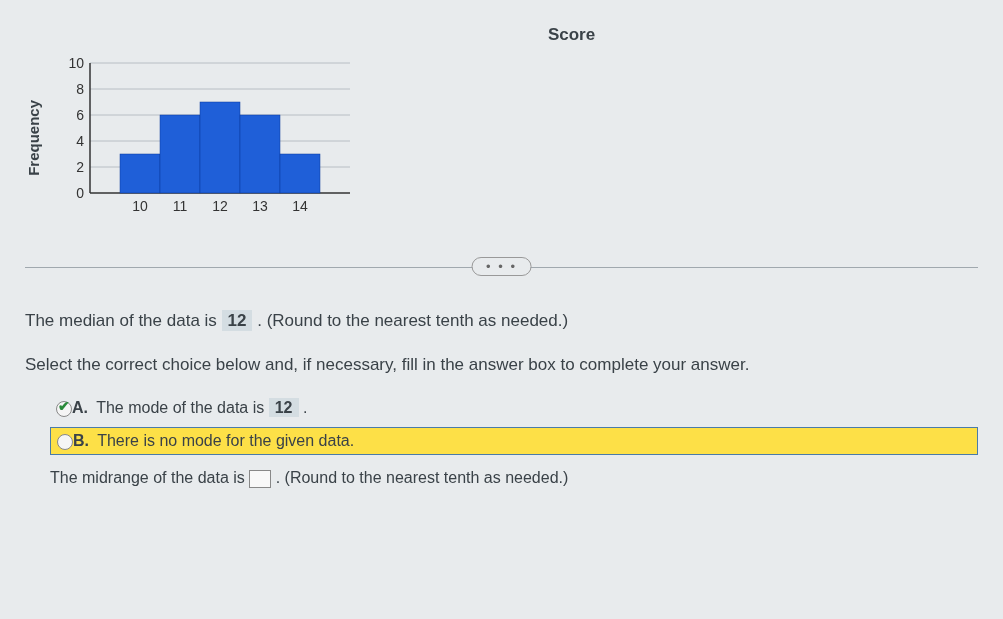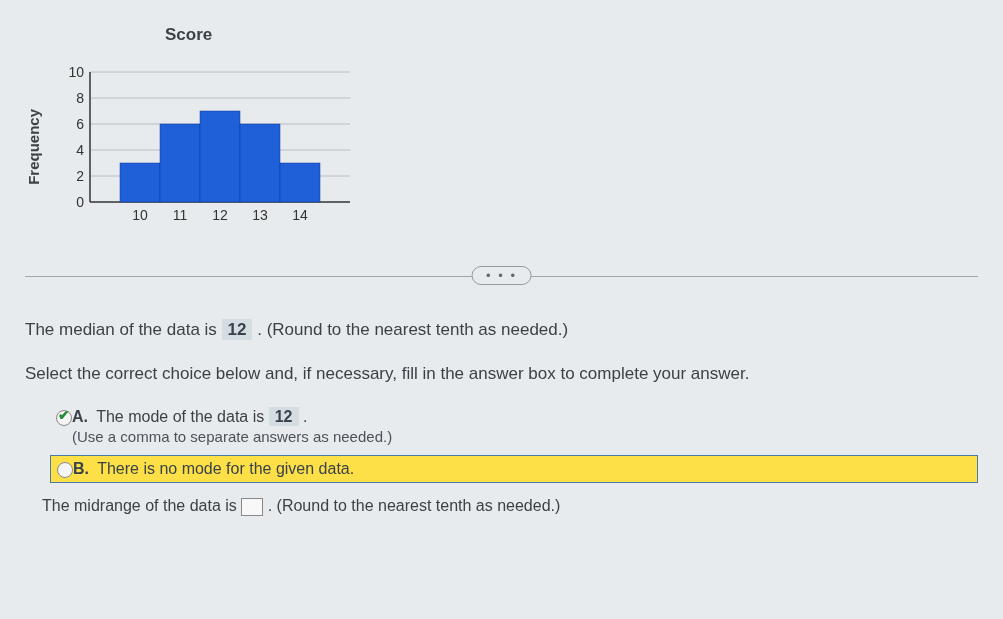--- a/index.html
+++ b/index.html
@@ -22,24 +22,25 @@
       font-size: 18px;
       line-height: 1.5;
       padding-top: 20px;
     }
     .chart-area {
       flex: 1;
       position: relative;
       padding-top: 5px;
     }
     .chart-title {
+      text-align: center;
       font-size: 17px;
       font-weight: bold;
       margin-left: 140px;
-      margin-bottom: 17px;
+      margin-bottom: 8px;
     }
     .chart-wrapper {
       display: flex;
       align-items: center;
     }
     .y-label {
       writing-mode: vertical-rl;
       transform: rotate(180deg);
       font-size: 15px;
       font-weight: bold;
@@ -133,21 +134,21 @@
     .input-box {
       display: inline-block;
       width: 22px;
       height: 18px;
       border: 1px solid #888;
       background: #f8f8f8;
       vertical-align: middle;
     }
     .midrange-line {
       margin-top: 14px;
-      margin-left: 17px;
+      margin-left: 25px;
       font-size: 16px;
     }
   </style>
 </head>
 <body>
 
 <div class="top-section">
   <div class="chart-area">
     <div class="chart-title">Score</div>
     <div class="chart-wrapper">
@@ -205,21 +206,20 @@
   </p>
 
   <p>Select the correct choice below and, if necessary, fill in the answer box to complete your answer.</p>
 
   <div class="choice-group">
     <div class="choice-row">
       <div class="radio checked"></div>
       <div class="choice-body">
         <span class="choice-letter">A.</span>
         <span>The mode of the data is </span><span class="answer-value">12</span><span> .</span>
-        <div class="choice-sub">(Use a comma to separate answers as needed.)</div>
       </div>
     </div>
 
     <div class="choice-row selected-box">
       <div class="radio"></div>
       <div class="choice-body">
         <span class="choice-letter">B.</span>
         <span>There is no mode for the given data.</span>
       </div>
     </div>

